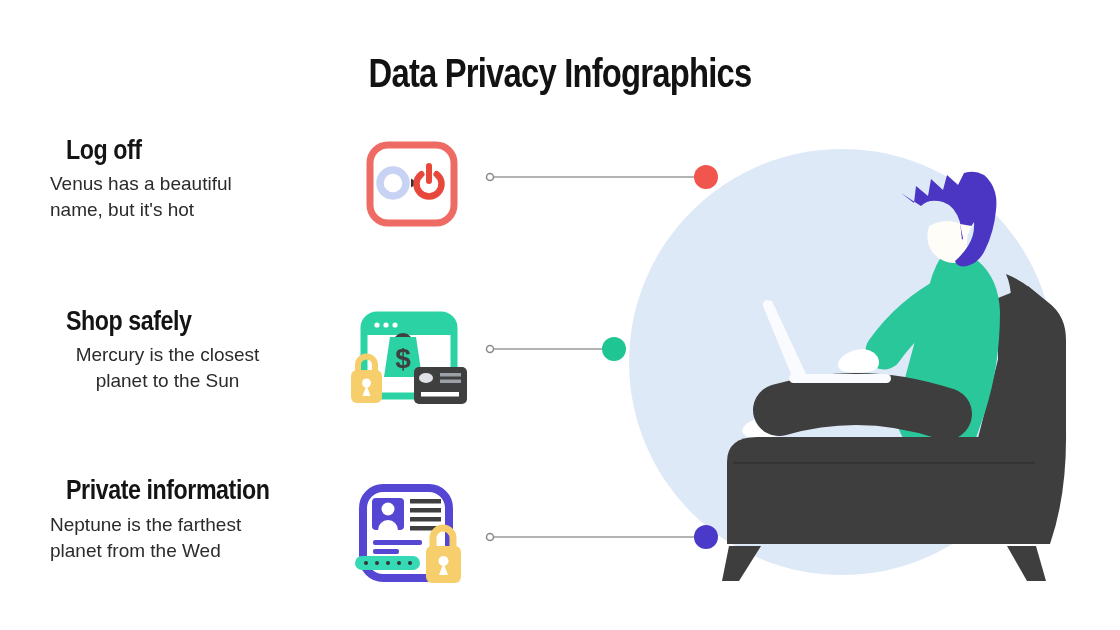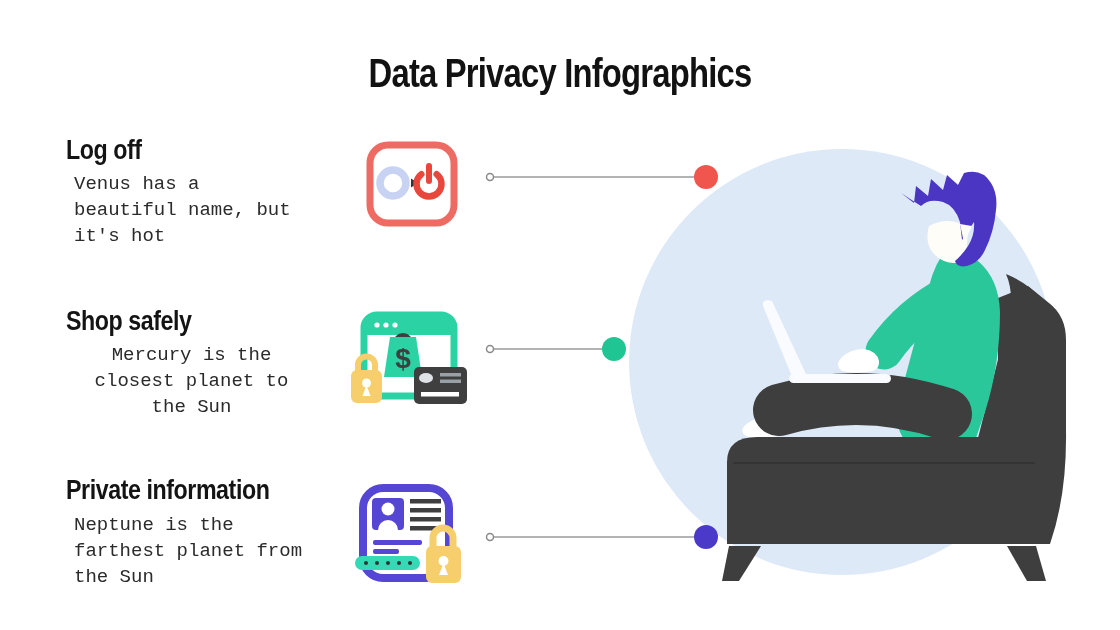--- a/index.html
+++ b/index.html
@@ -13,41 +13,41 @@
     font-size:41px;font-weight:700;color:#121212;letter-spacing:-1px;
     transform:scaleX(.8);transform-origin:50% 50%;
     margin:0;white-space:nowrap;
   }
   .item-h{
     position:absolute;left:66px;margin:0;
     font-size:27px;font-weight:700;color:#141414;letter-spacing:-0.5px;
     transform:scaleX(.86);transform-origin:0 50%;white-space:nowrap;line-height:1.1;
   }
   .item-b{
-    position:absolute;left:74px;margin:0;
-    font-size:19px;line-height:26px;color:#2b2b2b;width:235px;font-family:Liberation Mono, monospace;
+    position:absolute;left:50px;margin:0;
+    font-size:19px;line-height:26px;color:#2b2b2b;width:235px;
   }
   .abs{position:absolute;}
   svg{display:block;}
   .layer2{z-index:2;}
   #illustration{position:absolute;left:0;top:0;z-index:1;}
 </style>
 </head>
 <body>
 
 <h1 class="title layer2">Data Privacy Infographics</h1>
 
 <h2 class="item-h layer2" style="top:136px;">Log off</h2>
 <p class="item-b layer2" style="top:171px;">Venus has a beautiful name, but it's hot</p>
 
 <h2 class="item-h layer2" style="top:307px;">Shop safely</h2>
 <p class="item-b layer2" style="top:342px;text-align:center;">Mercury is the closest planet to the Sun</p>
 
 <h2 class="item-h layer2" style="top:476px;">Private information</h2>
-<p class="item-b layer2" style="top:512px;">Neptune is the farthest planet from the Sun</p>
+<p class="item-b layer2" style="top:512px;">Neptune is the farthest planet from the Wed</p>
 
 <svg class="abs layer2" style="left:366px;top:141px;" width="92" height="86" viewBox="0 0 92 86">
   <rect x="4" y="4" width="84" height="78" rx="18" fill="#ffffff" stroke-width="7" stroke="#ED6B63"></rect>
   <circle cx="27" cy="42" r="13" fill="none" stroke-width="7.5" stroke="#C8D2F2"></circle>
   <polygon points="45,37.5 52,42 45,46.5" fill="#333333"></polygon>
   <path d="M 70.7,33.2 A 12.5,12.5 0 1 1 55.3,33.2" fill="none" stroke-width="6.5" stroke-linecap="round" stroke="#E8473C"></path>
   <line x1="63" y1="25" x2="63" y2="40" stroke-width="6" stroke-linecap="round" stroke="#E8473C"></line>
 </svg>
 
 <svg class="abs layer2" style="left:482px;top:162px;" width="244" height="30" viewBox="0 0 244 30">

